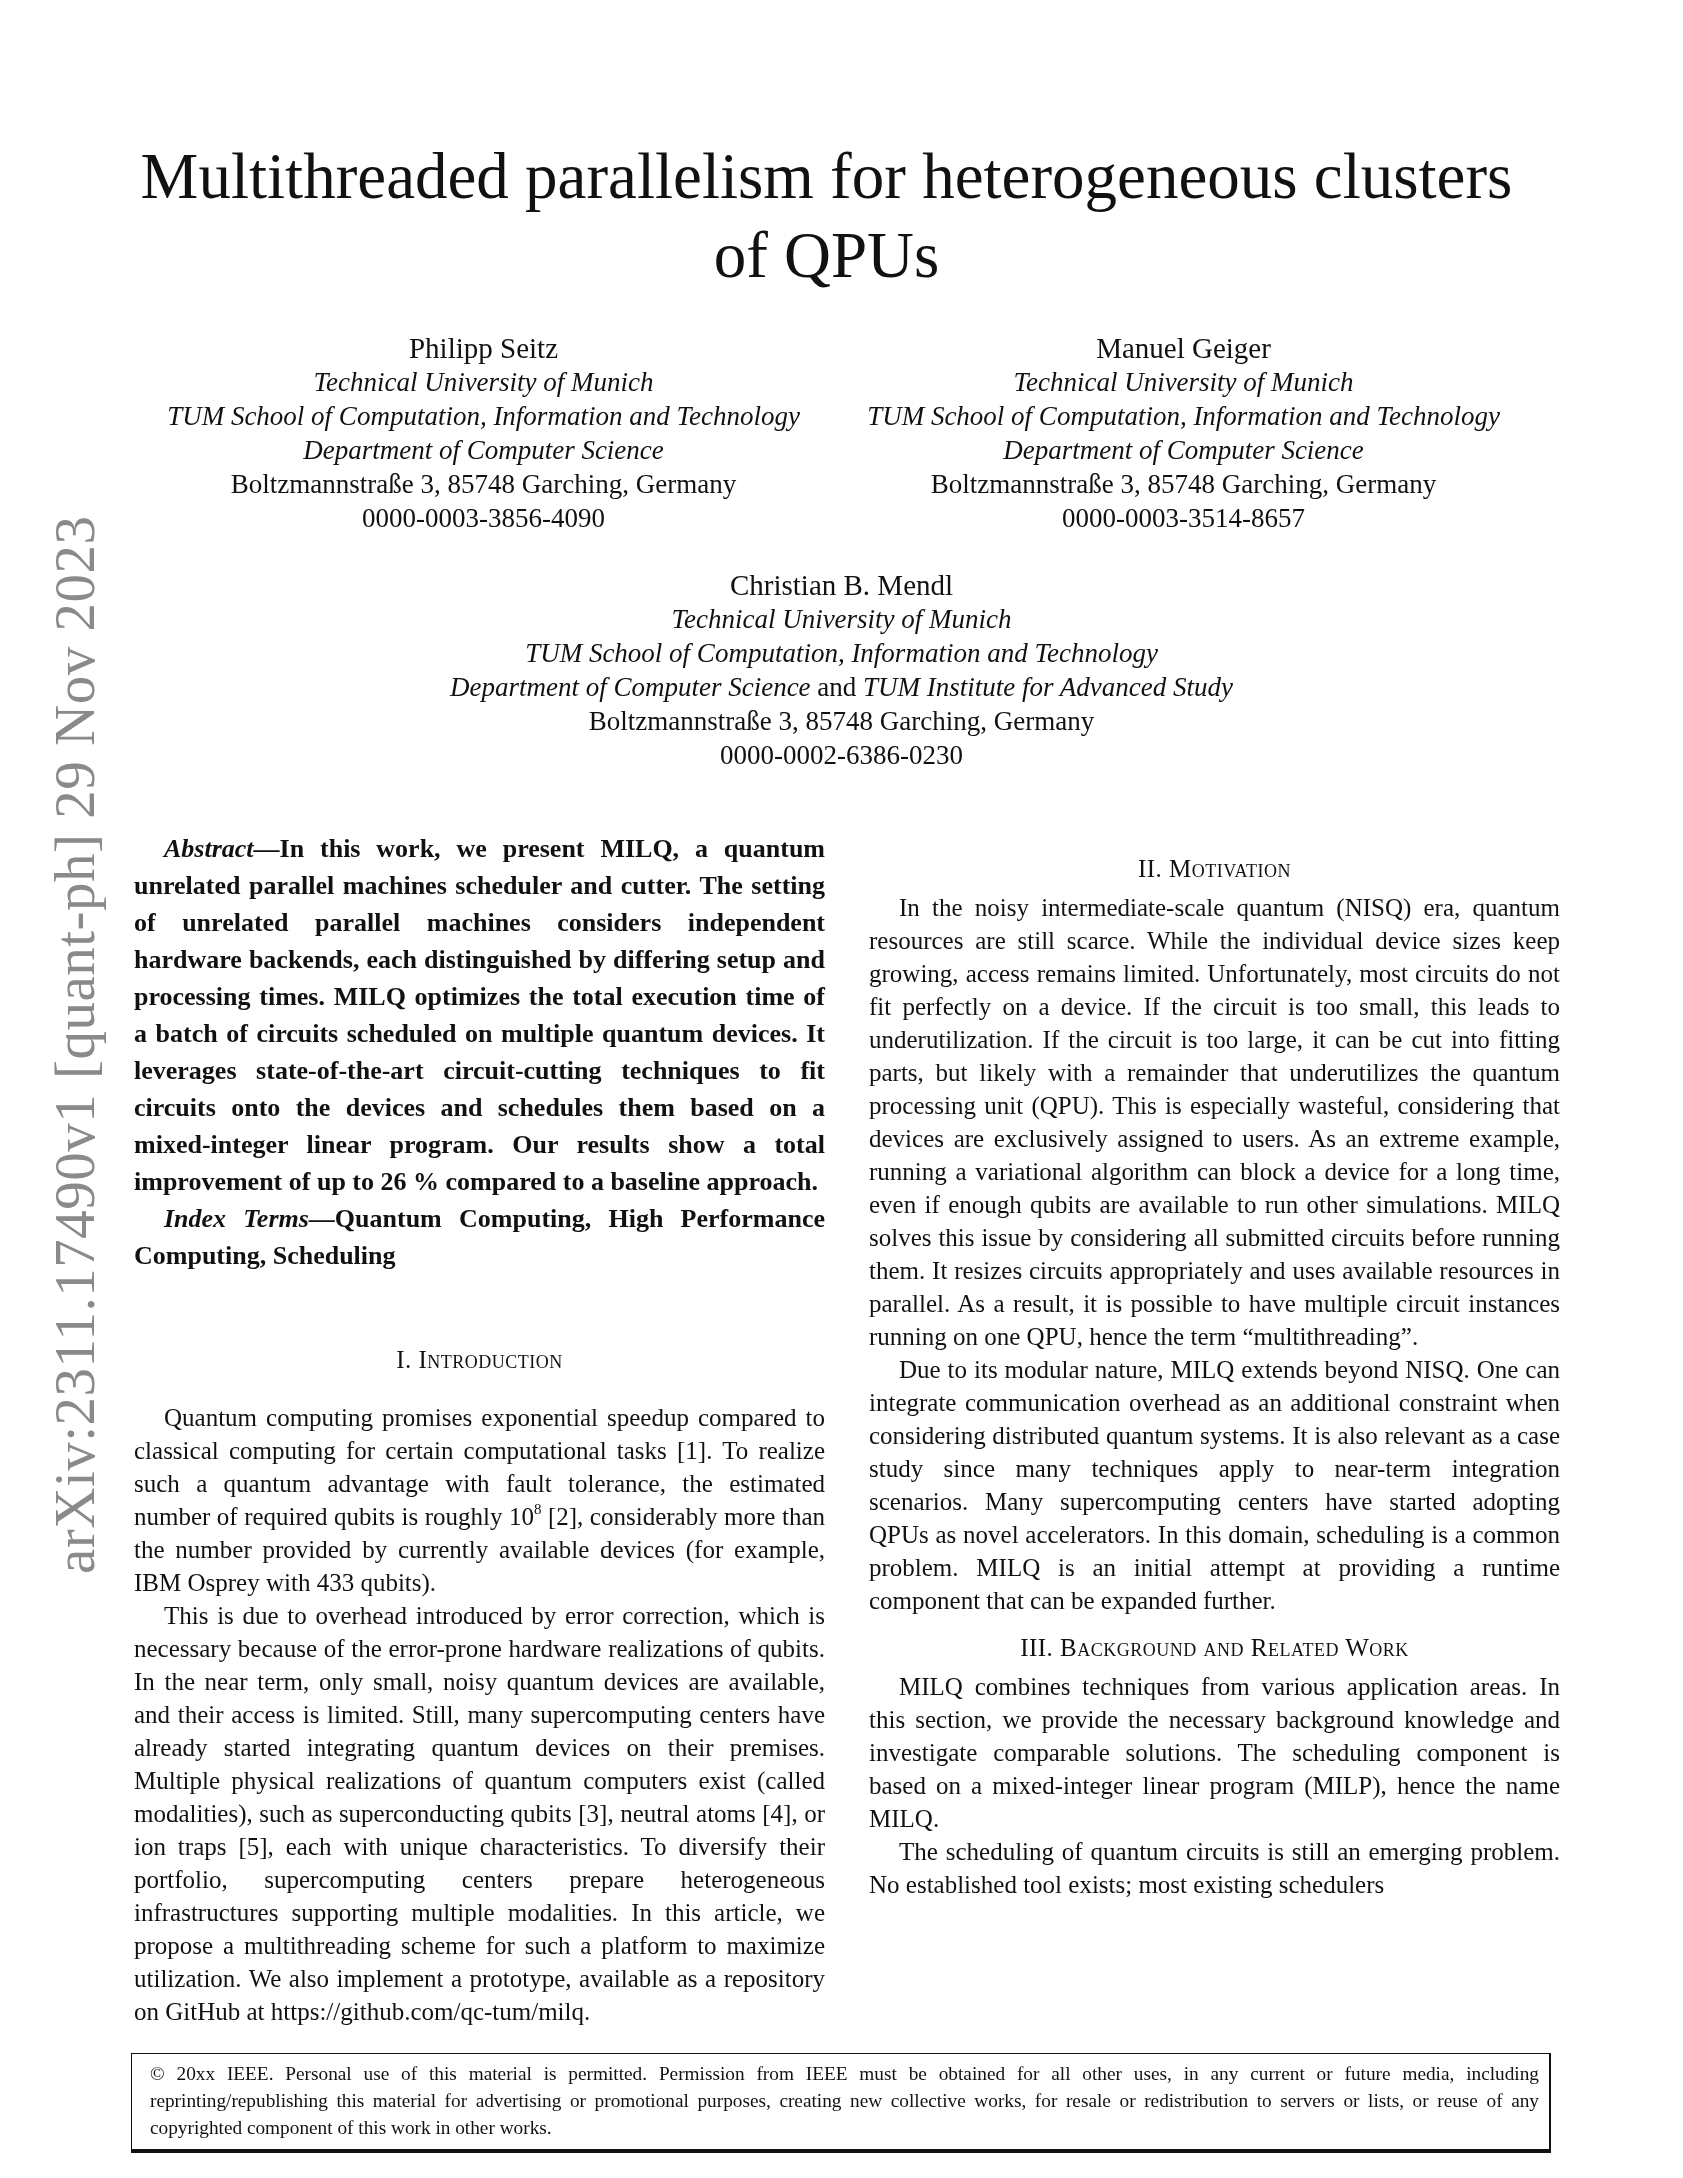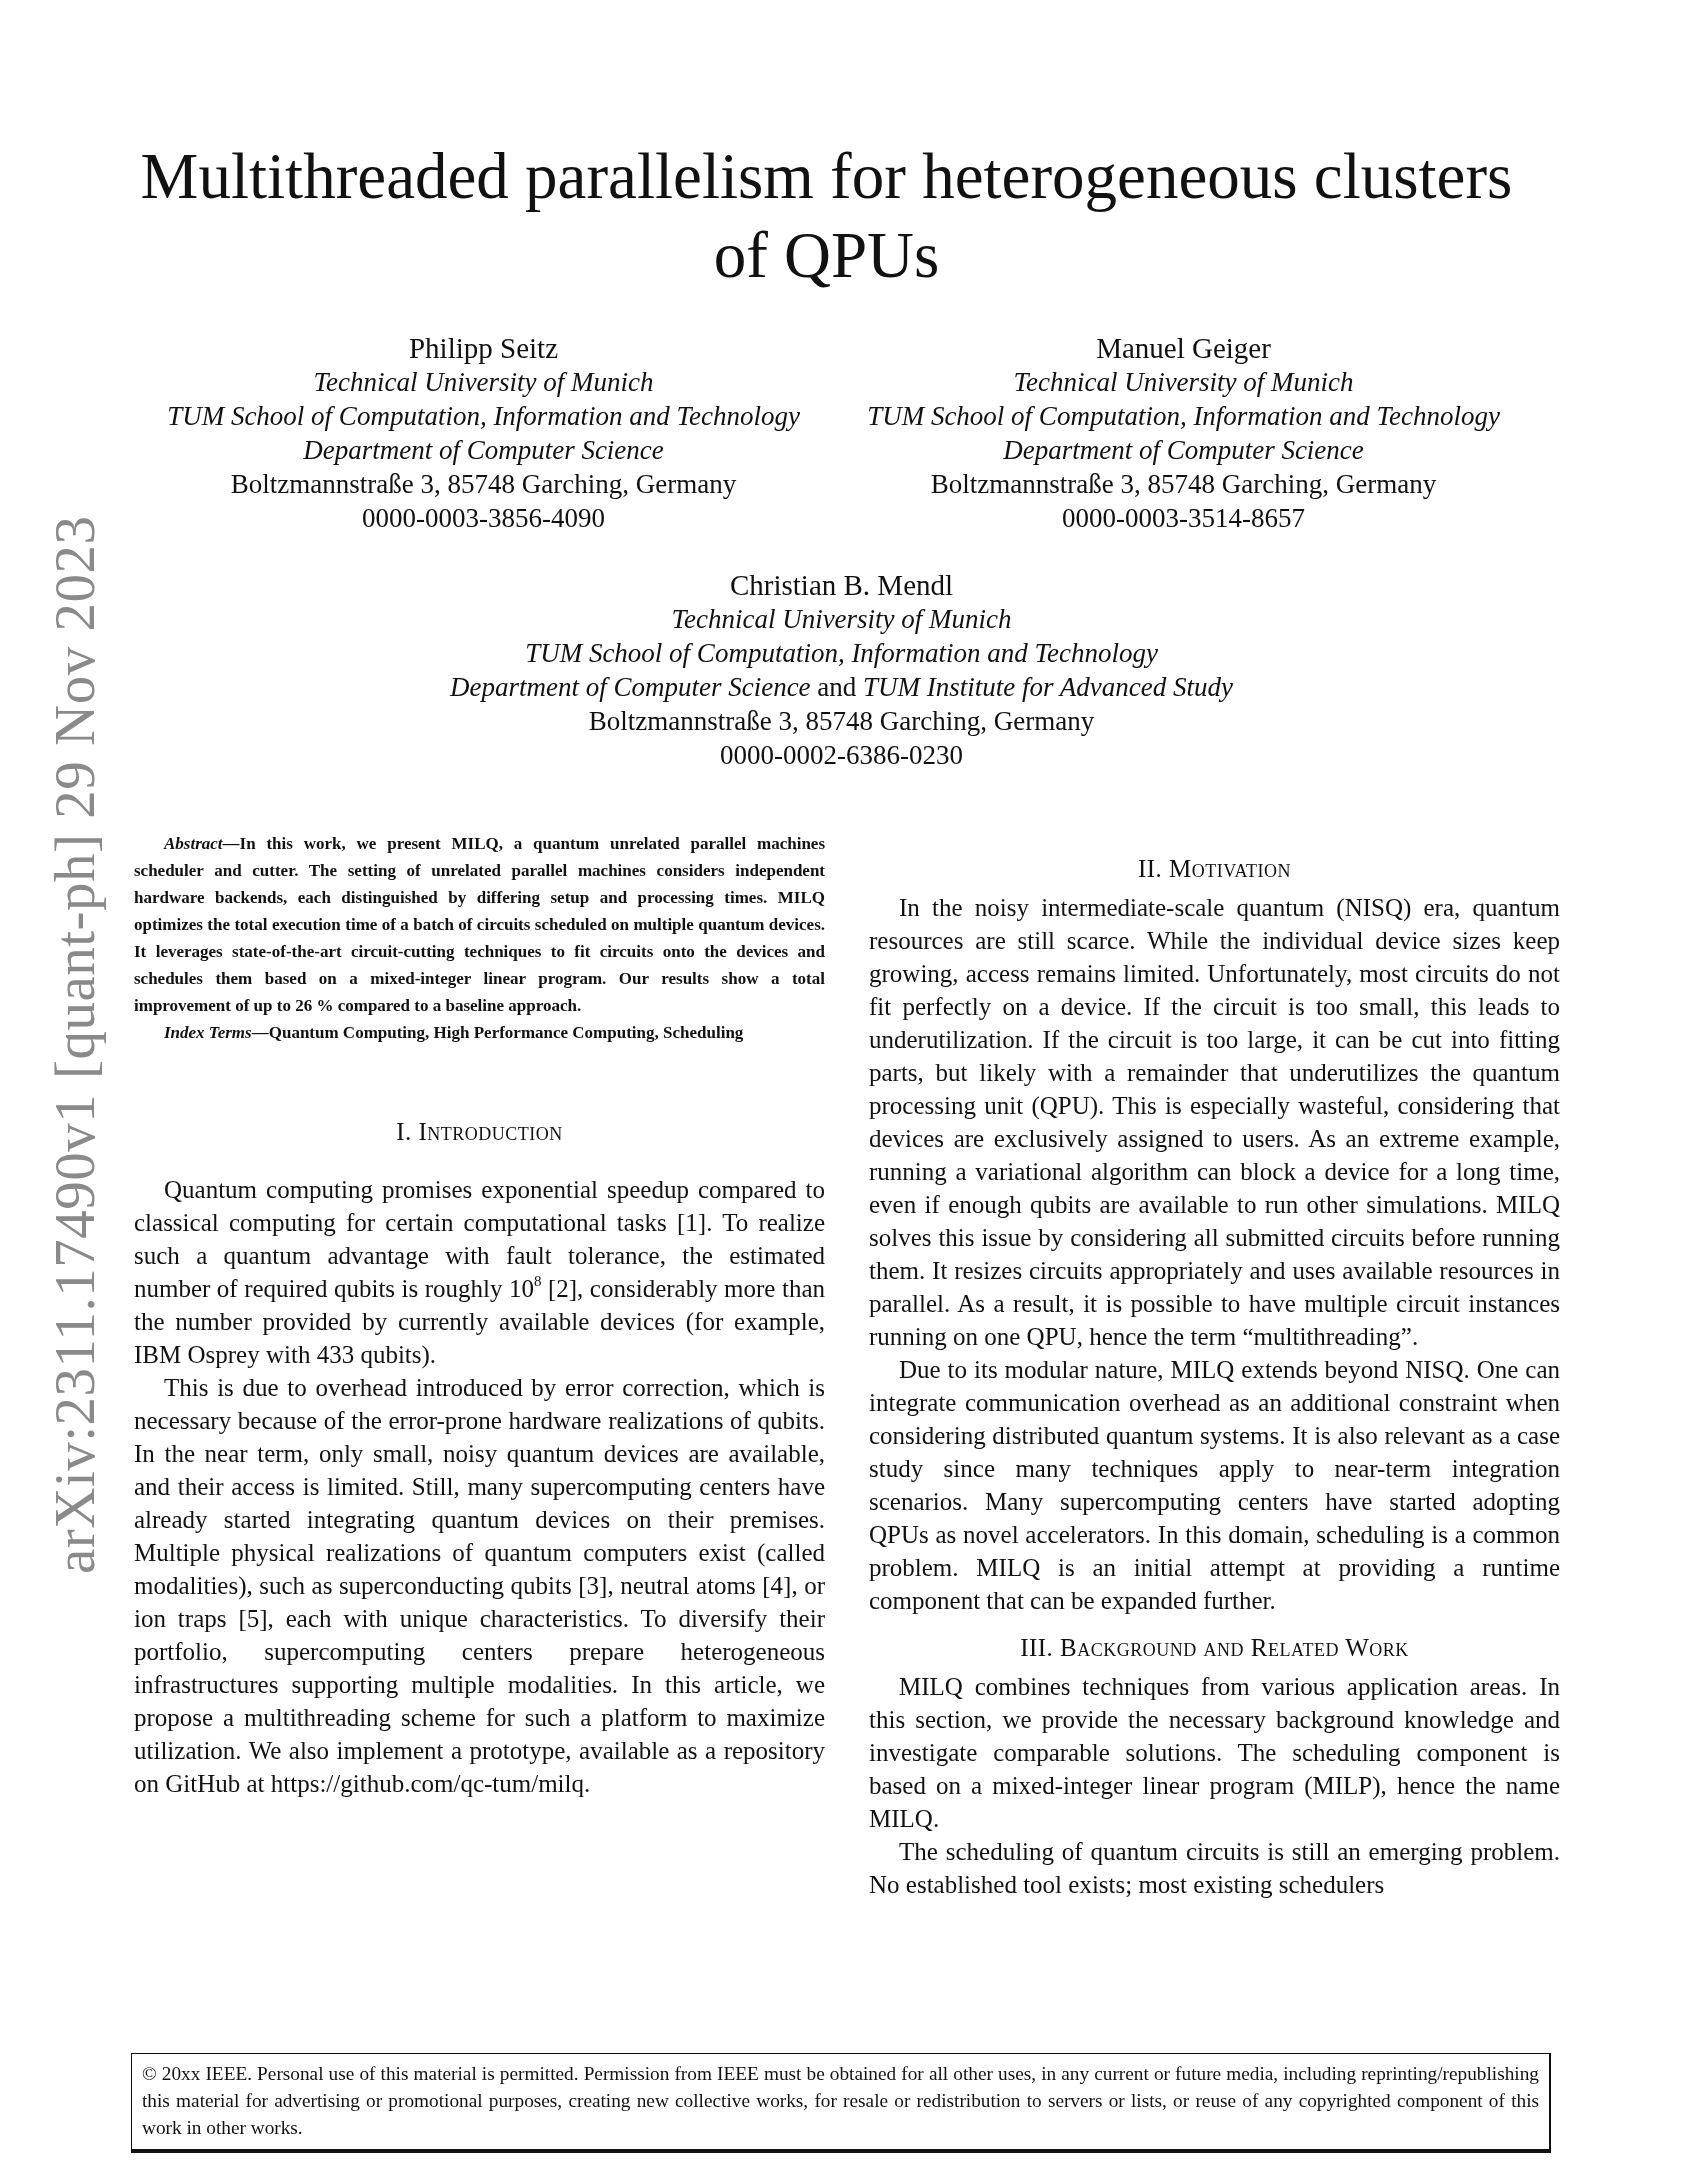--- a/index.html
+++ b/index.html
@@ -24,36 +24,36 @@
   .author .name { font-size: 29px; }
   .author .it { font-style: italic; }
   .a1 { left: 137px; width: 693px; top: 331px; }
   .a2 { left: 837px; width: 693px; top: 331px; }
   .a3 { left: 396px; width: 891px; top: 568px; }
 
   .col { position: absolute; width: 691px; font-size: 25px; line-height: 33px; text-align: justify; }
   .col.left { left: 134px; top: 830px; }
   .col.right { left: 869px; top: 828px; }
   .col p { margin: 0; text-indent: 30px; hyphens: auto; }
-  .abstract { font-weight: bold; font-size: 17px; line-height: 27px; }
+  .abstract { font-weight: bold; font-size: 26px; line-height: 37px; }
   .abstract .lead { font-style: italic; font-weight: bold; }
   .abstract p { text-indent: 30px; }
   .sec {
     text-align: center; font-size: 25px; letter-spacing: 0.5px; margin: 0;
     font-weight: normal; font-variant: small-caps;
   }
   .sec.intro { margin-top: 69px; margin-bottom: 25px; }
   .sec.mot { margin-bottom: 6px; margin-top: 24px; }
   .sec.bg { margin-top: 14px; margin-bottom: 6px; }
   sup { font-size: 15px; line-height: 0; position: relative; top: -2px; }
 
   .footer {
     position: absolute; left: 131px; top: 2053px; width: 1420px;
     border: 1.5px solid #111; border-bottom: 4px solid #111; border-right: 2.5px solid #111;
-    padding: 6px 10px 8px 10px; box-sizing: border-box;
+    padding: 6px 10px 8px 18px; box-sizing: border-box;
     font-size: 19.3px; line-height: 27px; text-align: justify;
   }
 </style>
 </head>
 <body>
 
 <div class="arxiv-stamp">arXiv:2311.17490v1  [quant-ph]  29 Nov 2023</div>
 
 <h1 class="title">
   <span>Multithreaded parallelism for heterogeneous clusters</span><br>

